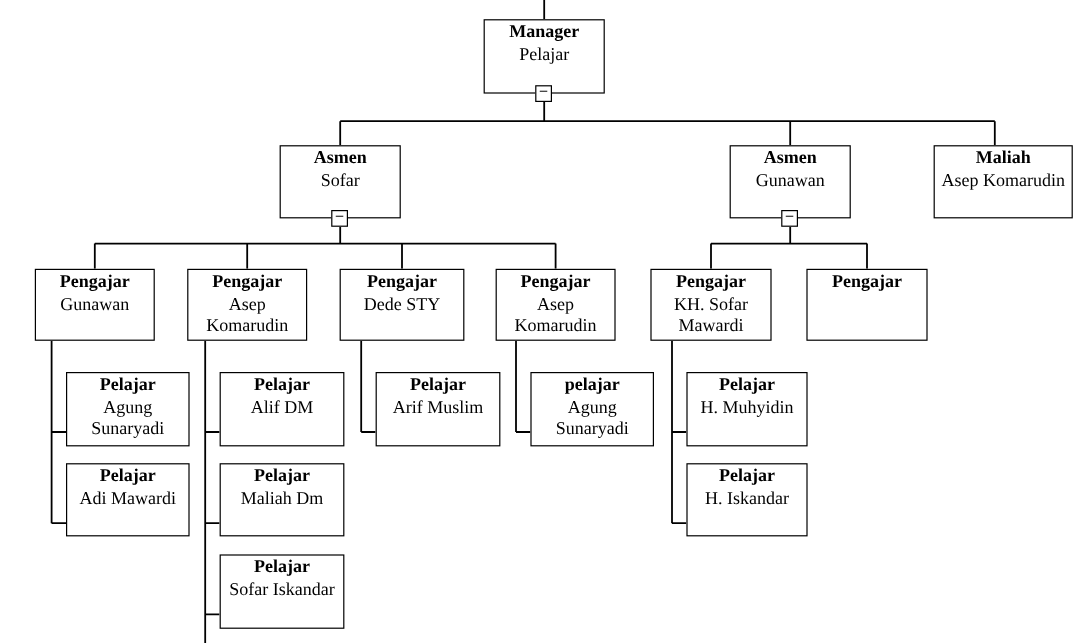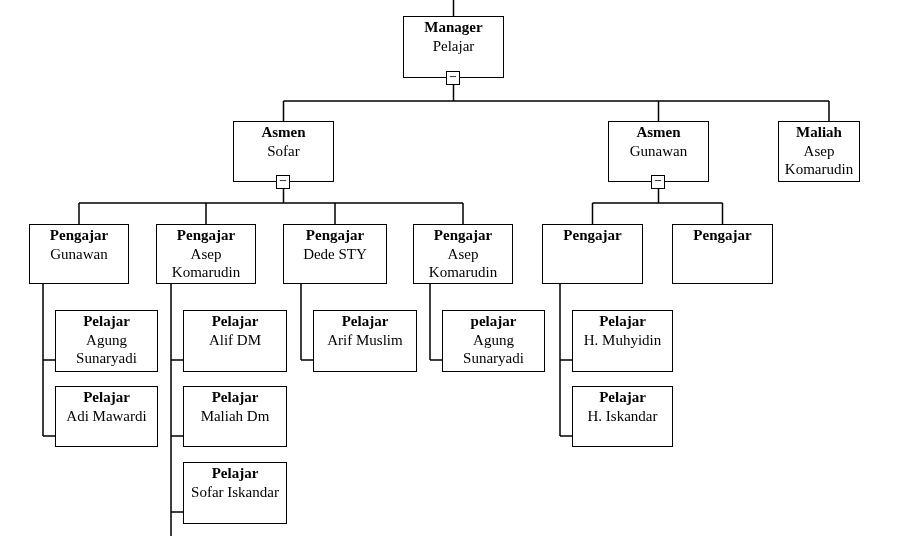--- a/index.html
+++ b/index.html
@@ -68,21 +68,21 @@
   <div class="node" style="left:233px;top:121px;width:101px;height:61px">
     <div class="t">Asmen</div>
     <div class="n">Sofar</div>
   </div>
 
   <div class="node" style="left:608px;top:121px;width:101px;height:61px">
     <div class="t">Asmen</div>
     <div class="n">Gunawan</div>
   </div>
 
-  <div class="node" style="left:778px;top:121px;width:82px;height:61px">
+  <div class="node" style="left:778px;top:121px;width:116px;height:61px">
     <div class="t">Maliah</div>
     <div class="n">Asep Komarudin</div>
   </div>
 
   <div class="node" style="left:29px;top:224px;width:100px;height:60px">
     <div class="t">Pengajar</div>
     <div class="n">Gunawan</div>
   </div>
 
   <div class="node" style="left:156px;top:224px;width:100px;height:60px">
@@ -95,20 +95,21 @@
     <div class="n">Dede STY</div>
   </div>
 
   <div class="node" style="left:413px;top:224px;width:100px;height:60px">
     <div class="t">Pengajar</div>
     <div class="n">Asep Komarudin</div>
   </div>
 
   <div class="node" style="left:542px;top:224px;width:101px;height:60px">
     <div class="t">Pengajar</div>
+    <div class="n">KH. Sofar Mawardi</div>
   </div>
 
   <div class="node" style="left:672px;top:224px;width:101px;height:60px">
     <div class="t">Pengajar</div>
     <div class="n"></div>
   </div>
 
   <div class="node" style="left:55px;top:310px;width:103px;height:62px">
     <div class="t">Pelajar</div>
     <div class="n">Agung Sunaryadi</div>

